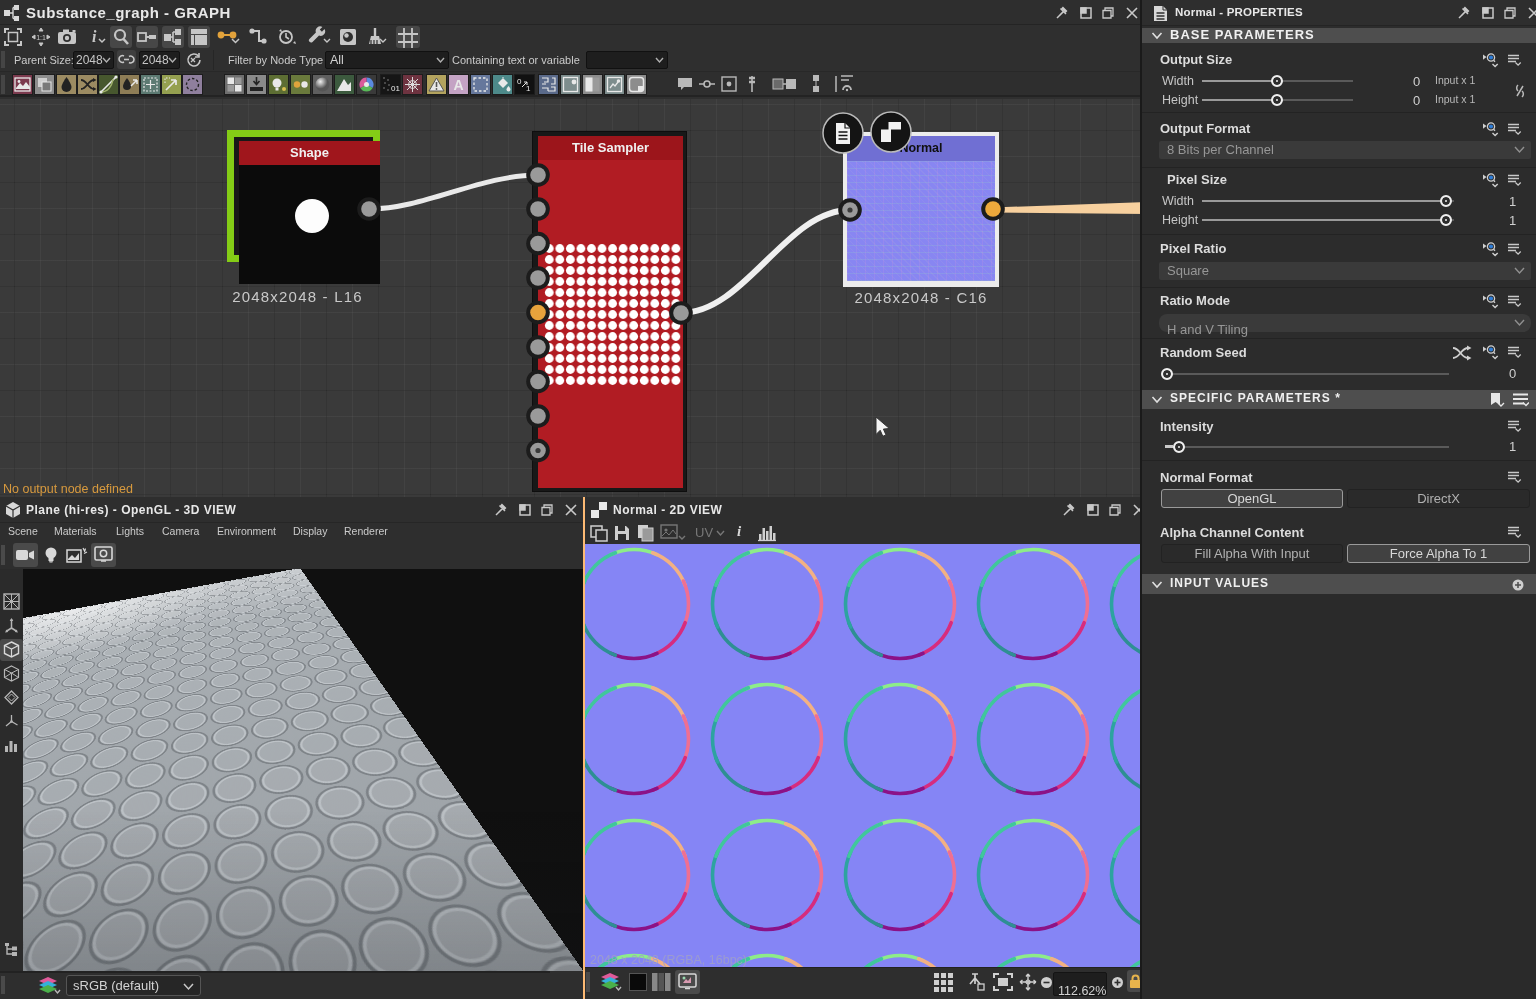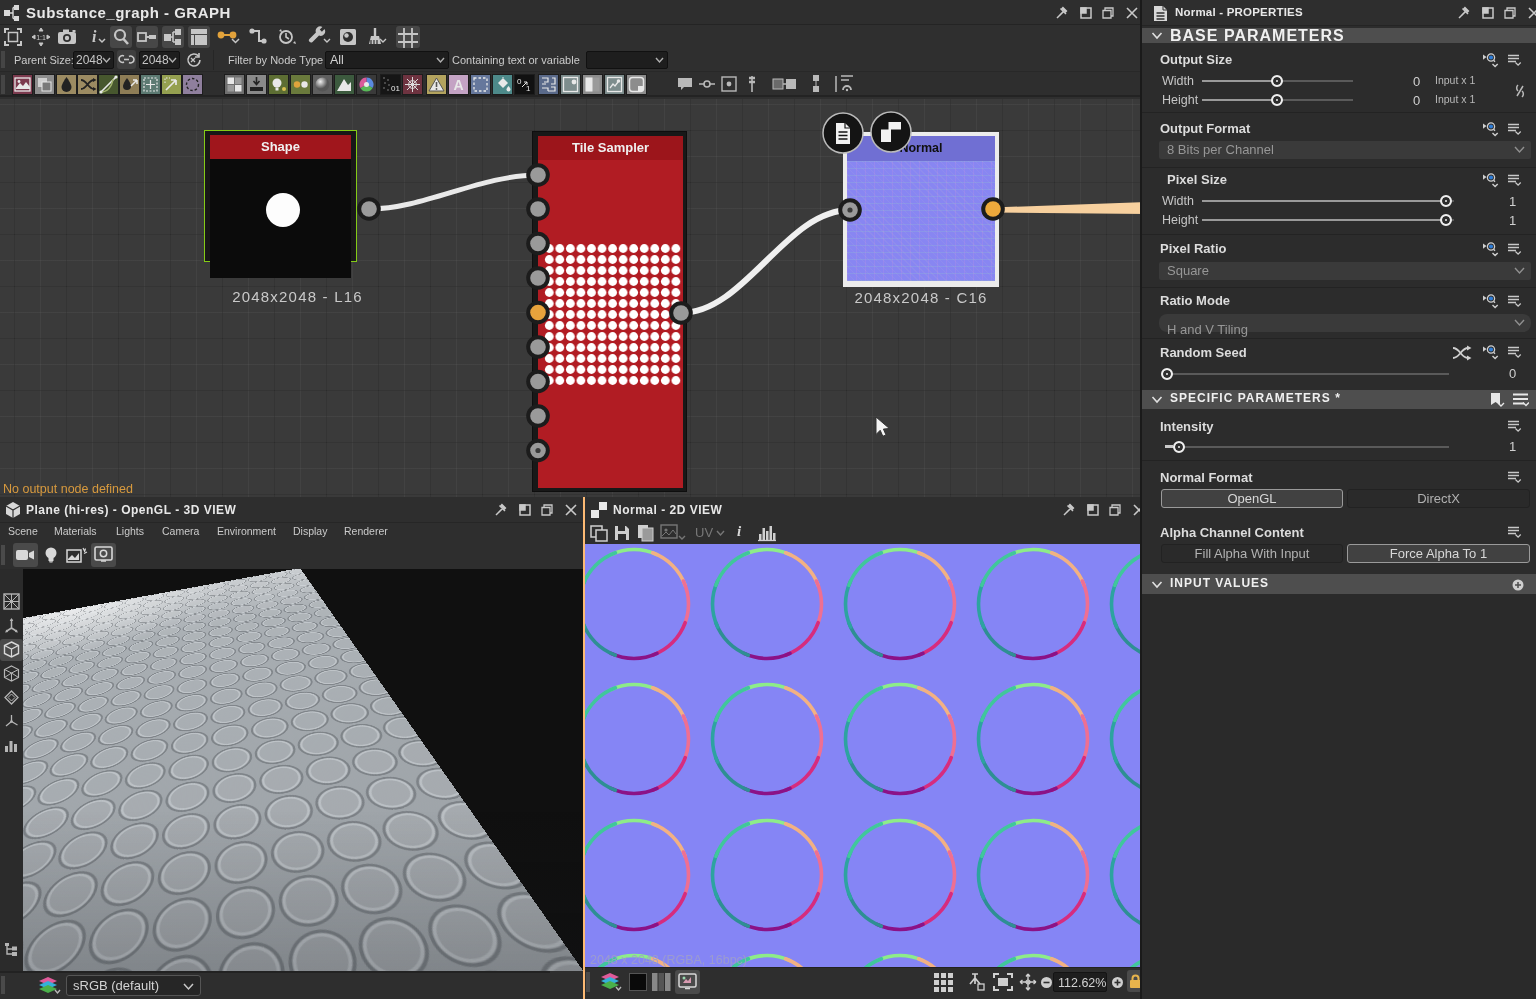--- a/index.html
+++ b/index.html
@@ -406,21 +406,21 @@
 linear-gradient(to right, rgba(140,140,140,.10) 1px, transparent 1px),
 linear-gradient(to bottom, rgba(140,140,140,.10) 1px, transparent 1px);
 background-size:52px 52px,52px 52px,26px 26px,26px 26px;
 background-position:14px 31px,14px 31px,14px 5px,14px 5px"></div>
 
 <svg class="a" style="left:0;top:0" width="1147" height="398" viewBox="0 0 1147 398">
 <path d="M369 110 C425 110 480 76 538 76" stroke="#e9e9e9" stroke-width="5" fill="none"></path>
 <path d="M681 214 C745 214 786 111 850 111" stroke="#efefef" stroke-width="6" fill="none"></path>
 <path d="M993 108.5 L1147 103 L1147 115 L993 113.5 Z" fill="#f7d09e"></path>
 </svg>
-<div class="a" style="left:204px;top:31px;width:153px;height:132px;background:#181818;border:1px solid #84cc16">
+<div class="a" style="left:227px;top:31px;width:153px;height:132px;background:#181818;border:7px solid #84cc16">
 <div class="a" style="left:5px;top:4px;width:141px;height:24px;background:#a0161c;color:#f0f0f0;font-weight:bold;font-size:13px;text-align:center;line-height:24px">Shape</div>
 <div class="a" style="left:5px;top:28px;width:141px;height:119px;background:#0b0b0b"></div>
 <div class="a" style="left:61px;top:62px;width:34px;height:34px;background:#fdfdfd;border-radius:50%"></div>
 </div>
 <div class="a" style="left:221px;top:189px;width:153px;text-align:center;color:#c9c9c9;font-size:15px;letter-spacing:1.2px">2048x2048 - L16</div>
 <div class="a" style="left:532px;top:32px;width:155px;height:361px;background:#181818;border:1px solid #0e0e0e">
 <div class="a" style="left:5px;top:4px;width:145px;height:24px;background:#9c151b;color:#f0f0f0;font-weight:bold;font-size:13px;text-align:center;line-height:24px">Tile Sampler</div>
 <div class="a" style="left:5px;top:28px;width:145px;height:328px;background:#b11c23"></div>
 <svg class="a" style="left:11px;top:110.5px" width="137" height="144" viewBox="0 0 137 144">
 <defs>
@@ -730,21 +730,21 @@
           <rect x="5" y="5" width="10" height="8" fill="#cfcfcf"></rect>
         </svg>
 <svg class="a" style="left:433px;top:5px" width="20" height="18" viewBox="0 0 20 18">
           <path d="M10 1 V17 M2 9 H18 M10 1 L8 3.5 M10 1 L12 3.5 M10 17 L8 14.5 M10 17 L12 14.5 M2 9 L4.5 7 M2 9 L4.5 11 M18 9 L15.5 7 M18 9 L15.5 11" stroke="#cfcfcf" stroke-width="1.4" fill="none"></path>
           <circle cx="10" cy="9" r="2" fill="none" stroke="#cfcfcf" stroke-width="1.2"></circle>
         </svg>
 <svg class="a" style="left:455px;top:8px" width="13" height="13" viewBox="0 0 13 13">
           <circle cx="6.5" cy="6.5" r="5.5" fill="#cfcfcf"></circle>
           <rect x="3.5" y="5.7" width="6" height="1.6" fill="#2e2e2e"></rect>
         </svg>
-<div class="a" style="left:468px;top:4px;width:54px;height:20px;background:#1e1e1e;border:1px solid #141414;border-radius:2px;color:#d2d2d2;font-size:12.5px;text-align:right;padding:3px 4px">112.62%</div>
+<div class="a" style="left:468px;top:4px;width:54px;height:20px;background:#1e1e1e;border:1px solid #141414;border-radius:2px;color:#d2d2d2;font-size:12.5px;text-align:right;padding:11px 4px">112.62%</div>
 <svg class="a" style="left:526px;top:8px" width="13" height="13" viewBox="0 0 13 13">
           <circle cx="6.5" cy="6.5" r="5.5" fill="#cfcfcf"></circle>
           <rect x="3.5" y="5.7" width="6" height="1.6" fill="#2e2e2e"></rect>
           <rect x="5.7" y="3.5" width="1.6" height="6" fill="#2e2e2e"></rect>
         </svg>
 <div class="a" style="left:553px;top:0;width:2px"></div>
 </div>
 <div class="a" style="left:542px;top:472px;width:17px;height:25px">
         <div class="a" style="left:0px;top:1px;width:17px;height:22px;background:#4a4a4a;border-radius:3px"></div>
 <svg class="a" style="left:2px;top:5px" width="13" height="15" viewBox="0 0 13 15">
@@ -771,21 +771,21 @@
 <rect x="26" y="2" width="10" height="10"></rect>
           <rect x="26" y="2" width="5" height="5" fill="#c9c9c9"></rect>
 <path d="M50 4.5 V2 H58 V10 H55.5 M48 4.5 H56 V12 H48 Z" stroke-width="1.3"></path>
 <path d="M72 2 L82 12 M82 2 L72 12" stroke-width="1.6"></path>
 </g>
       </svg>
 <div class="a" style="left:0;top:28px;width:396px;height:15px;background:#4e4e4e">
 <svg class="a" style="left:9px;top:3px" width="12" height="9" viewBox="0 0 12 9">
           <path d="M1.5 2 L6 7 L10.5 2" stroke="#e0e0e0" stroke-width="1.6" fill="none"></path>
         </svg>
-<div class="a" style="left:28px;top:-1px;color:#f0f0f0;font-weight:bold;font-size:16px;letter-spacing:1px">BASE PARAMETERS</div>
+<div class="a" style="left:28px;top:-1px;color:#f0f0f0;font-weight:bold;font-size:13px;letter-spacing:1px">BASE PARAMETERS</div>
       </div>
 <div class="a" style="left:18px;top:52px;color:#dcdcdc;font-weight:bold;font-size:13px">Output Size</div>
 <svg class="a" style="left:340px;top:53px" width="18" height="15" viewBox="0 0 18 15">
         <path d="M1 1.5 l3.5 2.6 -3.5 2.6 Z" fill="#cfcfcf"></path>
         <circle cx="9" cy="4.5" r="3.6" fill="none" stroke="#cfcfcf" stroke-width="1.3"></circle>
         <circle cx="9" cy="4.5" r="2.1" fill="#2e7cd6"></circle>
         <path d="M11.6 7.2 l1.4 1.6" stroke="#cfcfcf" stroke-width="1.3"></path>
         <path d="M10.5 11 l2.6 2.6 2.6 -2.6" stroke="#cfcfcf" stroke-width="1.4" fill="none"></path>
       </svg>
 <svg class="a" style="left:365px;top:54px" width="15" height="13" viewBox="0 0 15 13">

